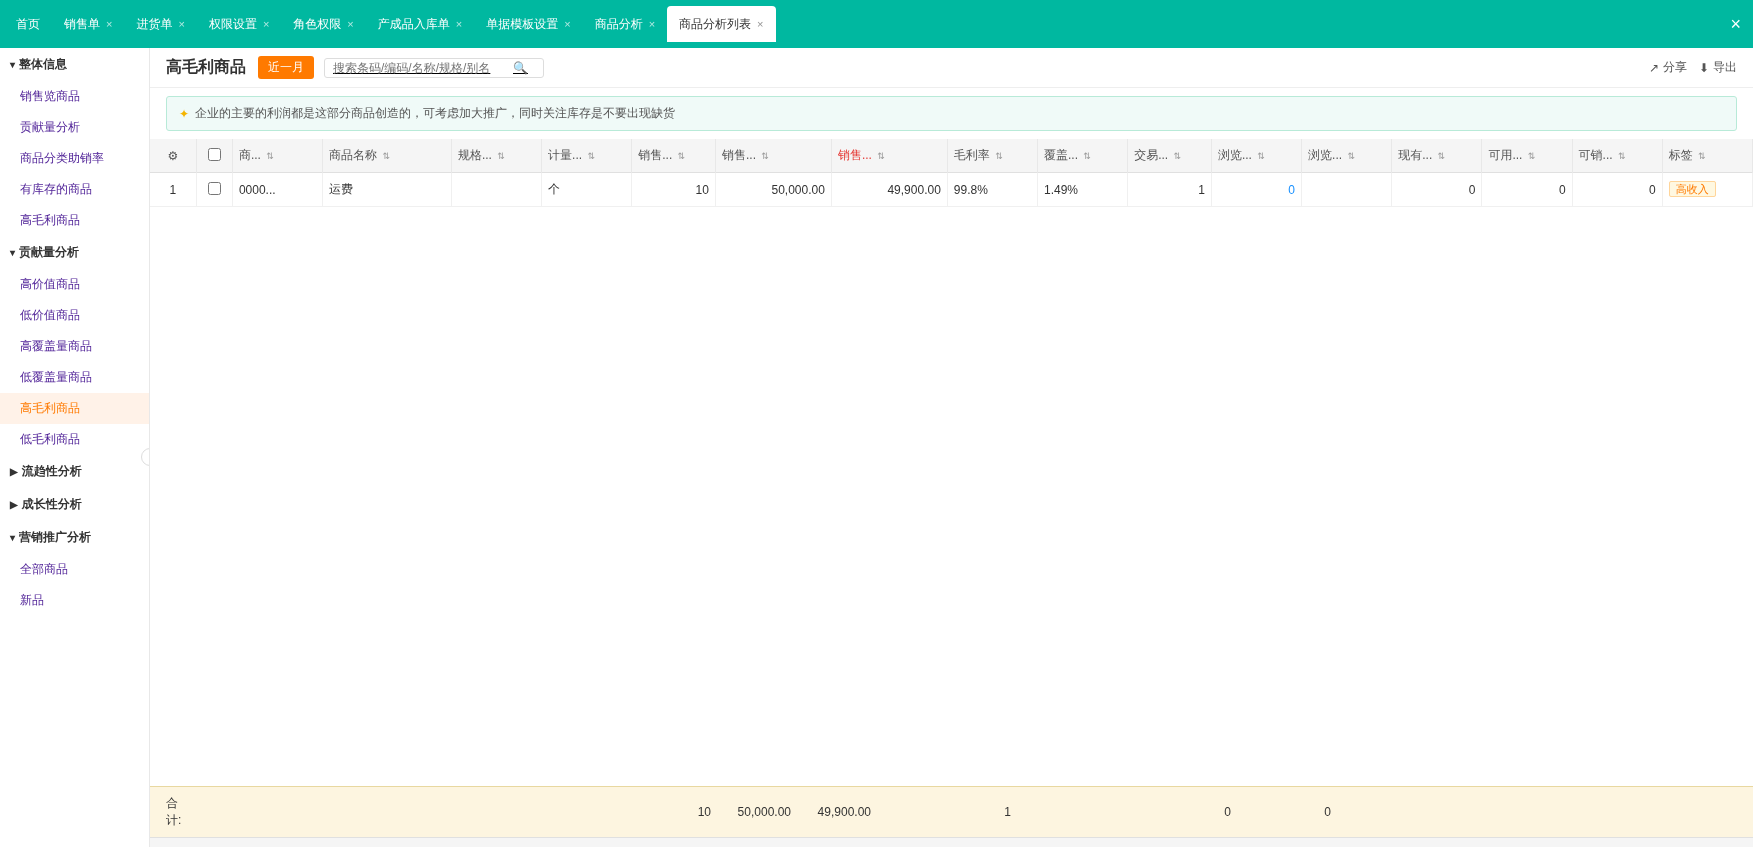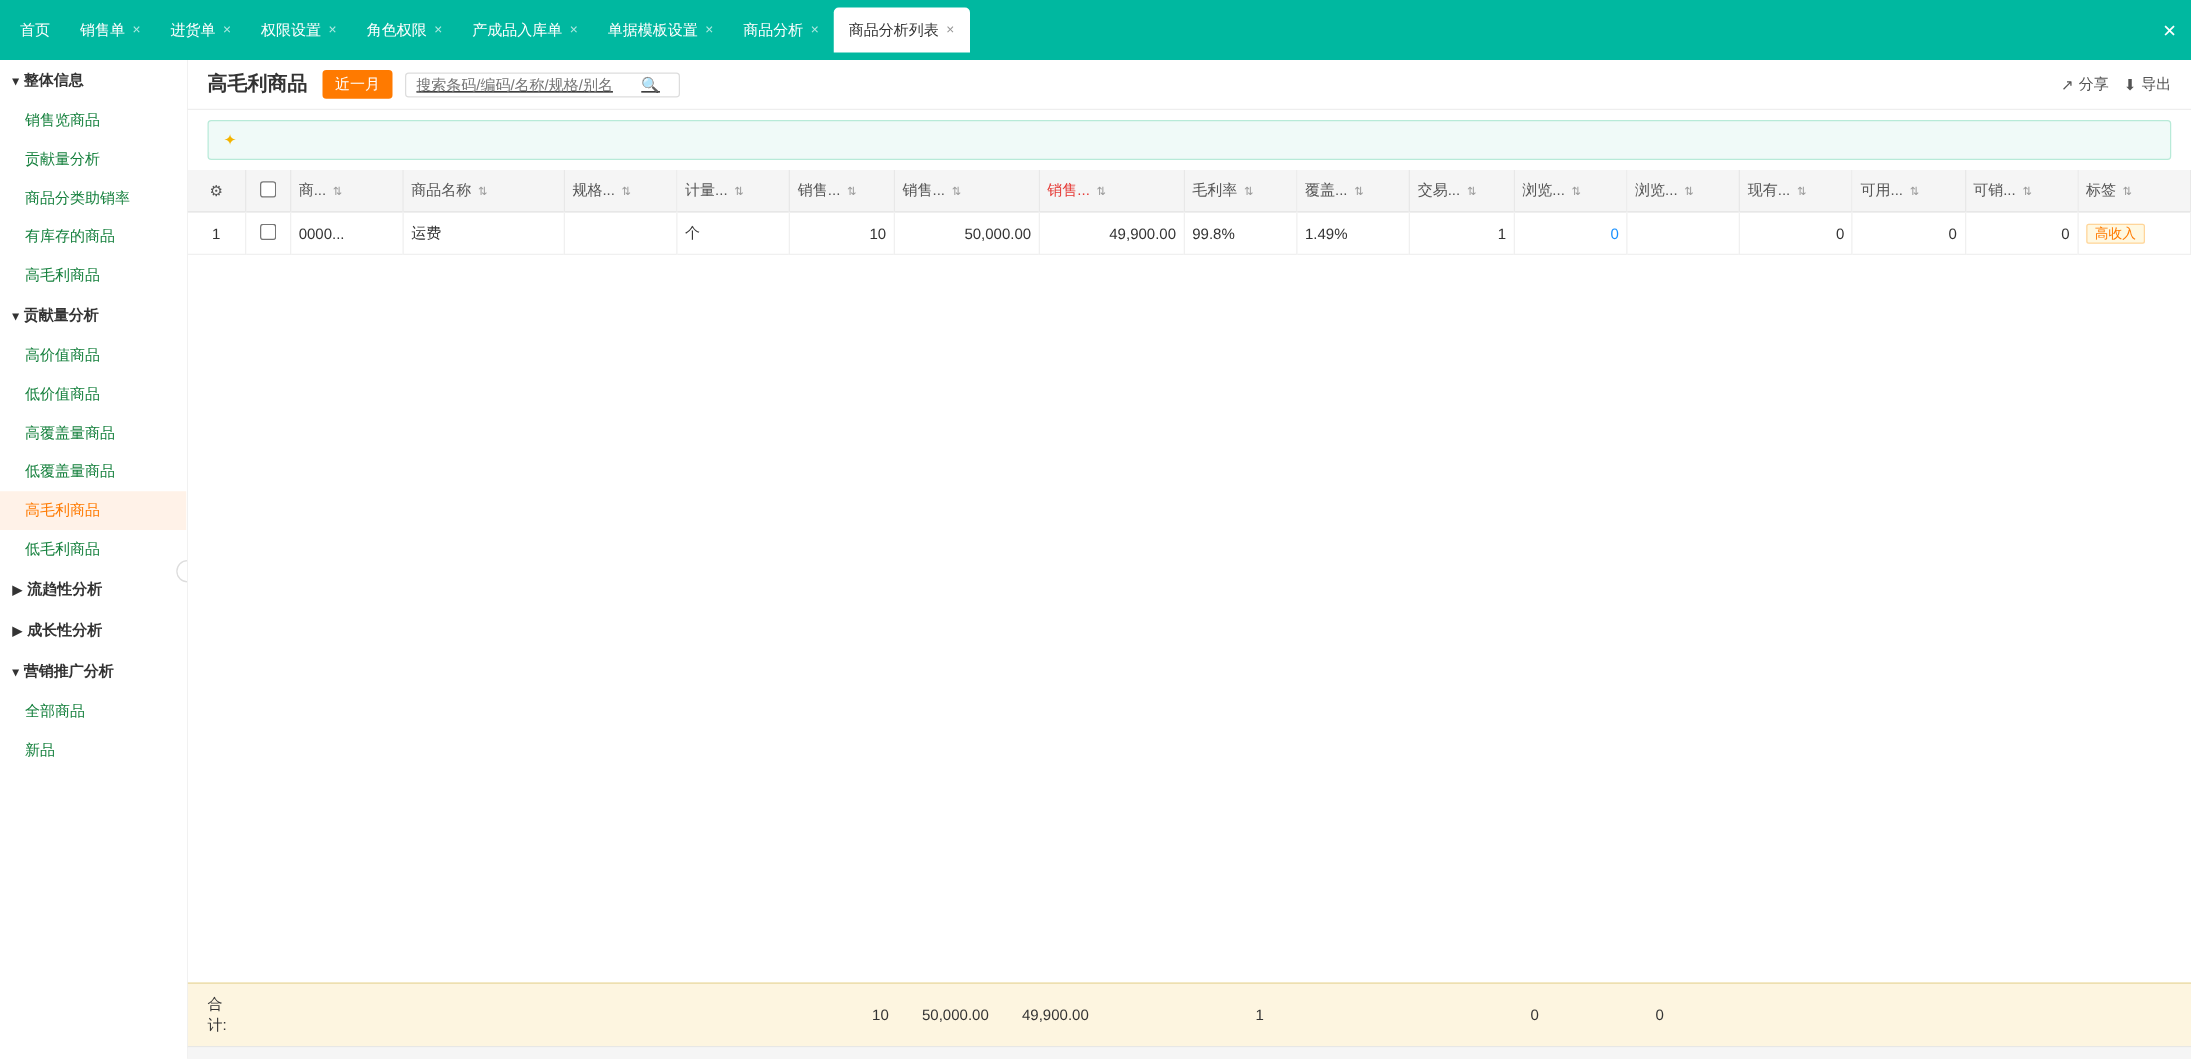--- a/index.html
+++ b/index.html
@@ -76,21 +76,21 @@
       padding: 8px 10px;
       cursor: pointer;
       color: #333;
       font-weight: bold;
       font-size: 12px;
     }
     .sidebar-group-header .arrow { margin-right: 4px; font-size: 10px; }
     .sidebar-item {
       padding: 7px 10px 7px 20px;
       cursor: pointer;
-      color: #15803d;
+      color: #4c1d95;
       font-size: 12px;
     }
     .sidebar-item.active { background: #fff2e8; color: #ff7a00; }
 
     
     .content {
       flex: 1;
       display: flex;
       flex-direction: column;
       overflow: hidden;
@@ -379,20 +379,21 @@
         </div>
         <div class="header-action-btn">
           <span>⬇</span>
           <span>导出</span>
         </div>
       </div>
     </div>
 
     <div class="info-banner">
       <span class="info-icon">✦</span>
+      <span>企业的主要的利润都是这部分商品创造的，可考虑加大推广，同时关注库存是不要出现缺货</span>
     </div>
 
     <div class="table-wrapper">
       <table>
         <thead>
           <tr>
             <th class="num-col-header" style="width:36px;">⚙</th>
             <th class="checkbox-col" style="width:28px;">
               <input type="checkbox" style="">
             </th>

